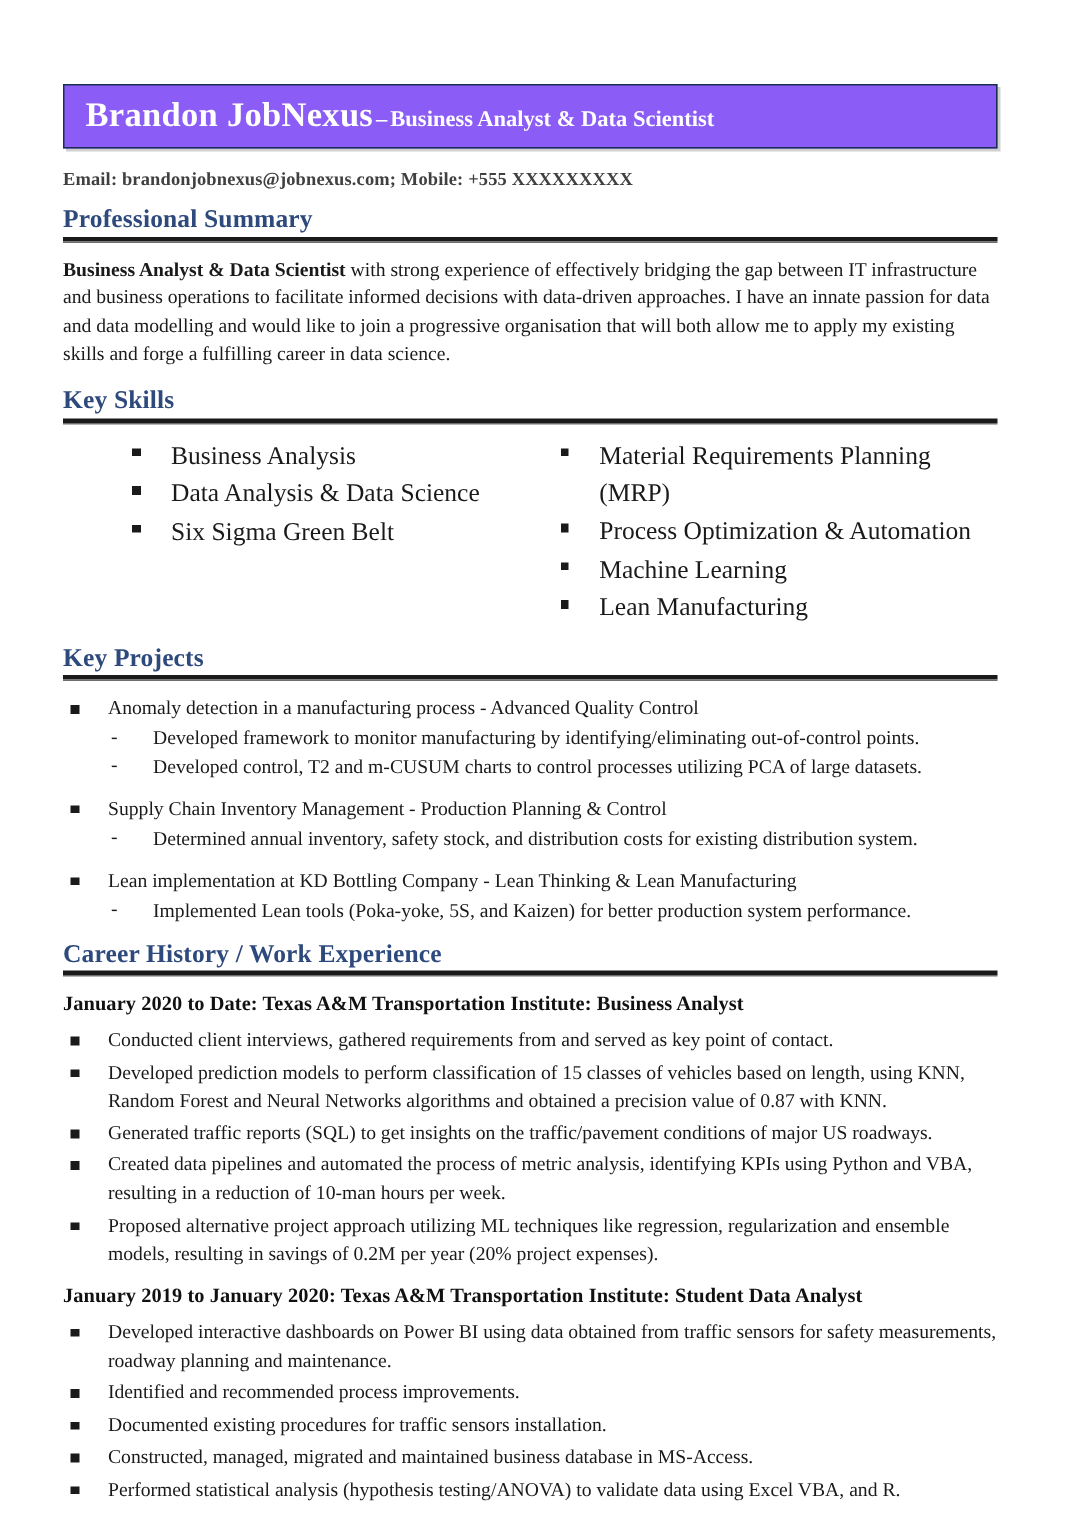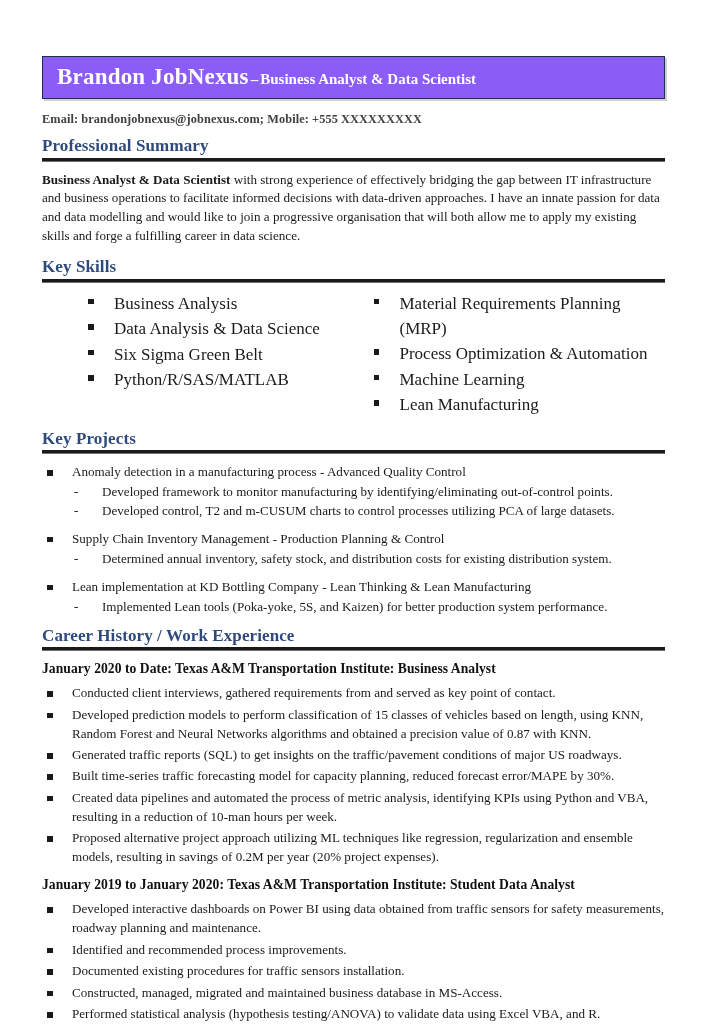--- a/index.html
+++ b/index.html
@@ -214,21 +214,20 @@
 
   <div class="section">
     <div class="section-heading">Key Skills</div>
     <div class="section-rule"></div>
     <div class="skills-cols">
       <div class="skills-col left">
         <ul class="sq">
           <li class="sq">Business Analysis</li>
           <li class="sq">Data Analysis &amp; Data Science</li>
           <li class="sq">Six Sigma Green Belt</li>
-          <li class="sq">Python/R/SAS/MATLAB</li>
         </ul>
       </div>
       <div class="skills-col right">
         <ul class="sq">
           <li class="sq">Material Requirements Planning (MRP)</li>
           <li class="sq">Process Optimization &amp; Automation</li>
           <li class="sq">Machine Learning</li>
           <li class="sq">Lean Manufacturing</li>
         </ul>
       </div>
@@ -264,21 +263,20 @@
 
   <div class="section">
     <div class="section-heading">Career History / Work Experience</div>
     <div class="section-rule"></div>
 
     <div class="job-title">January 2020 to Date: Texas A&amp;M Transportation Institute: Business Analyst</div>
     <ul class="exp">
       <li class="exp">Conducted client interviews, gathered requirements from and served as key point of contact.</li>
       <li class="exp">Developed prediction models to perform classification of 15 classes of vehicles based on length, using KNN, Random Forest and Neural Networks algorithms and obtained a precision value of 0.87 with KNN.</li>
       <li class="exp">Generated traffic reports (SQL) to get insights on the traffic/pavement conditions of major US roadways.</li>
-      <li class="exp">Built time-series traffic forecasting model for capacity planning, reduced forecast error/MAPE by 30%.</li>
       <li class="exp">Created data pipelines and automated the process of metric analysis, identifying KPIs using Python and VBA, resulting in a reduction of 10-man hours per week.</li>
       <li class="exp">Proposed alternative project approach utilizing ML techniques like regression, regularization and ensemble models, resulting in savings of 0.2M per year (20% project expenses).</li>
     </ul>
 
     <div class="job-title">January 2019 to January 2020: Texas A&amp;M Transportation Institute: Student Data Analyst</div>
     <ul class="exp">
       <li class="exp">Developed interactive dashboards on Power BI using data obtained from traffic sensors for safety measurements, roadway planning and maintenance.</li>
       <li class="exp">Identified and recommended process improvements.</li>
       <li class="exp">Documented existing procedures for traffic sensors installation.</li>
       <li class="exp">Constructed, managed, migrated and maintained business database in MS-Access.</li>

